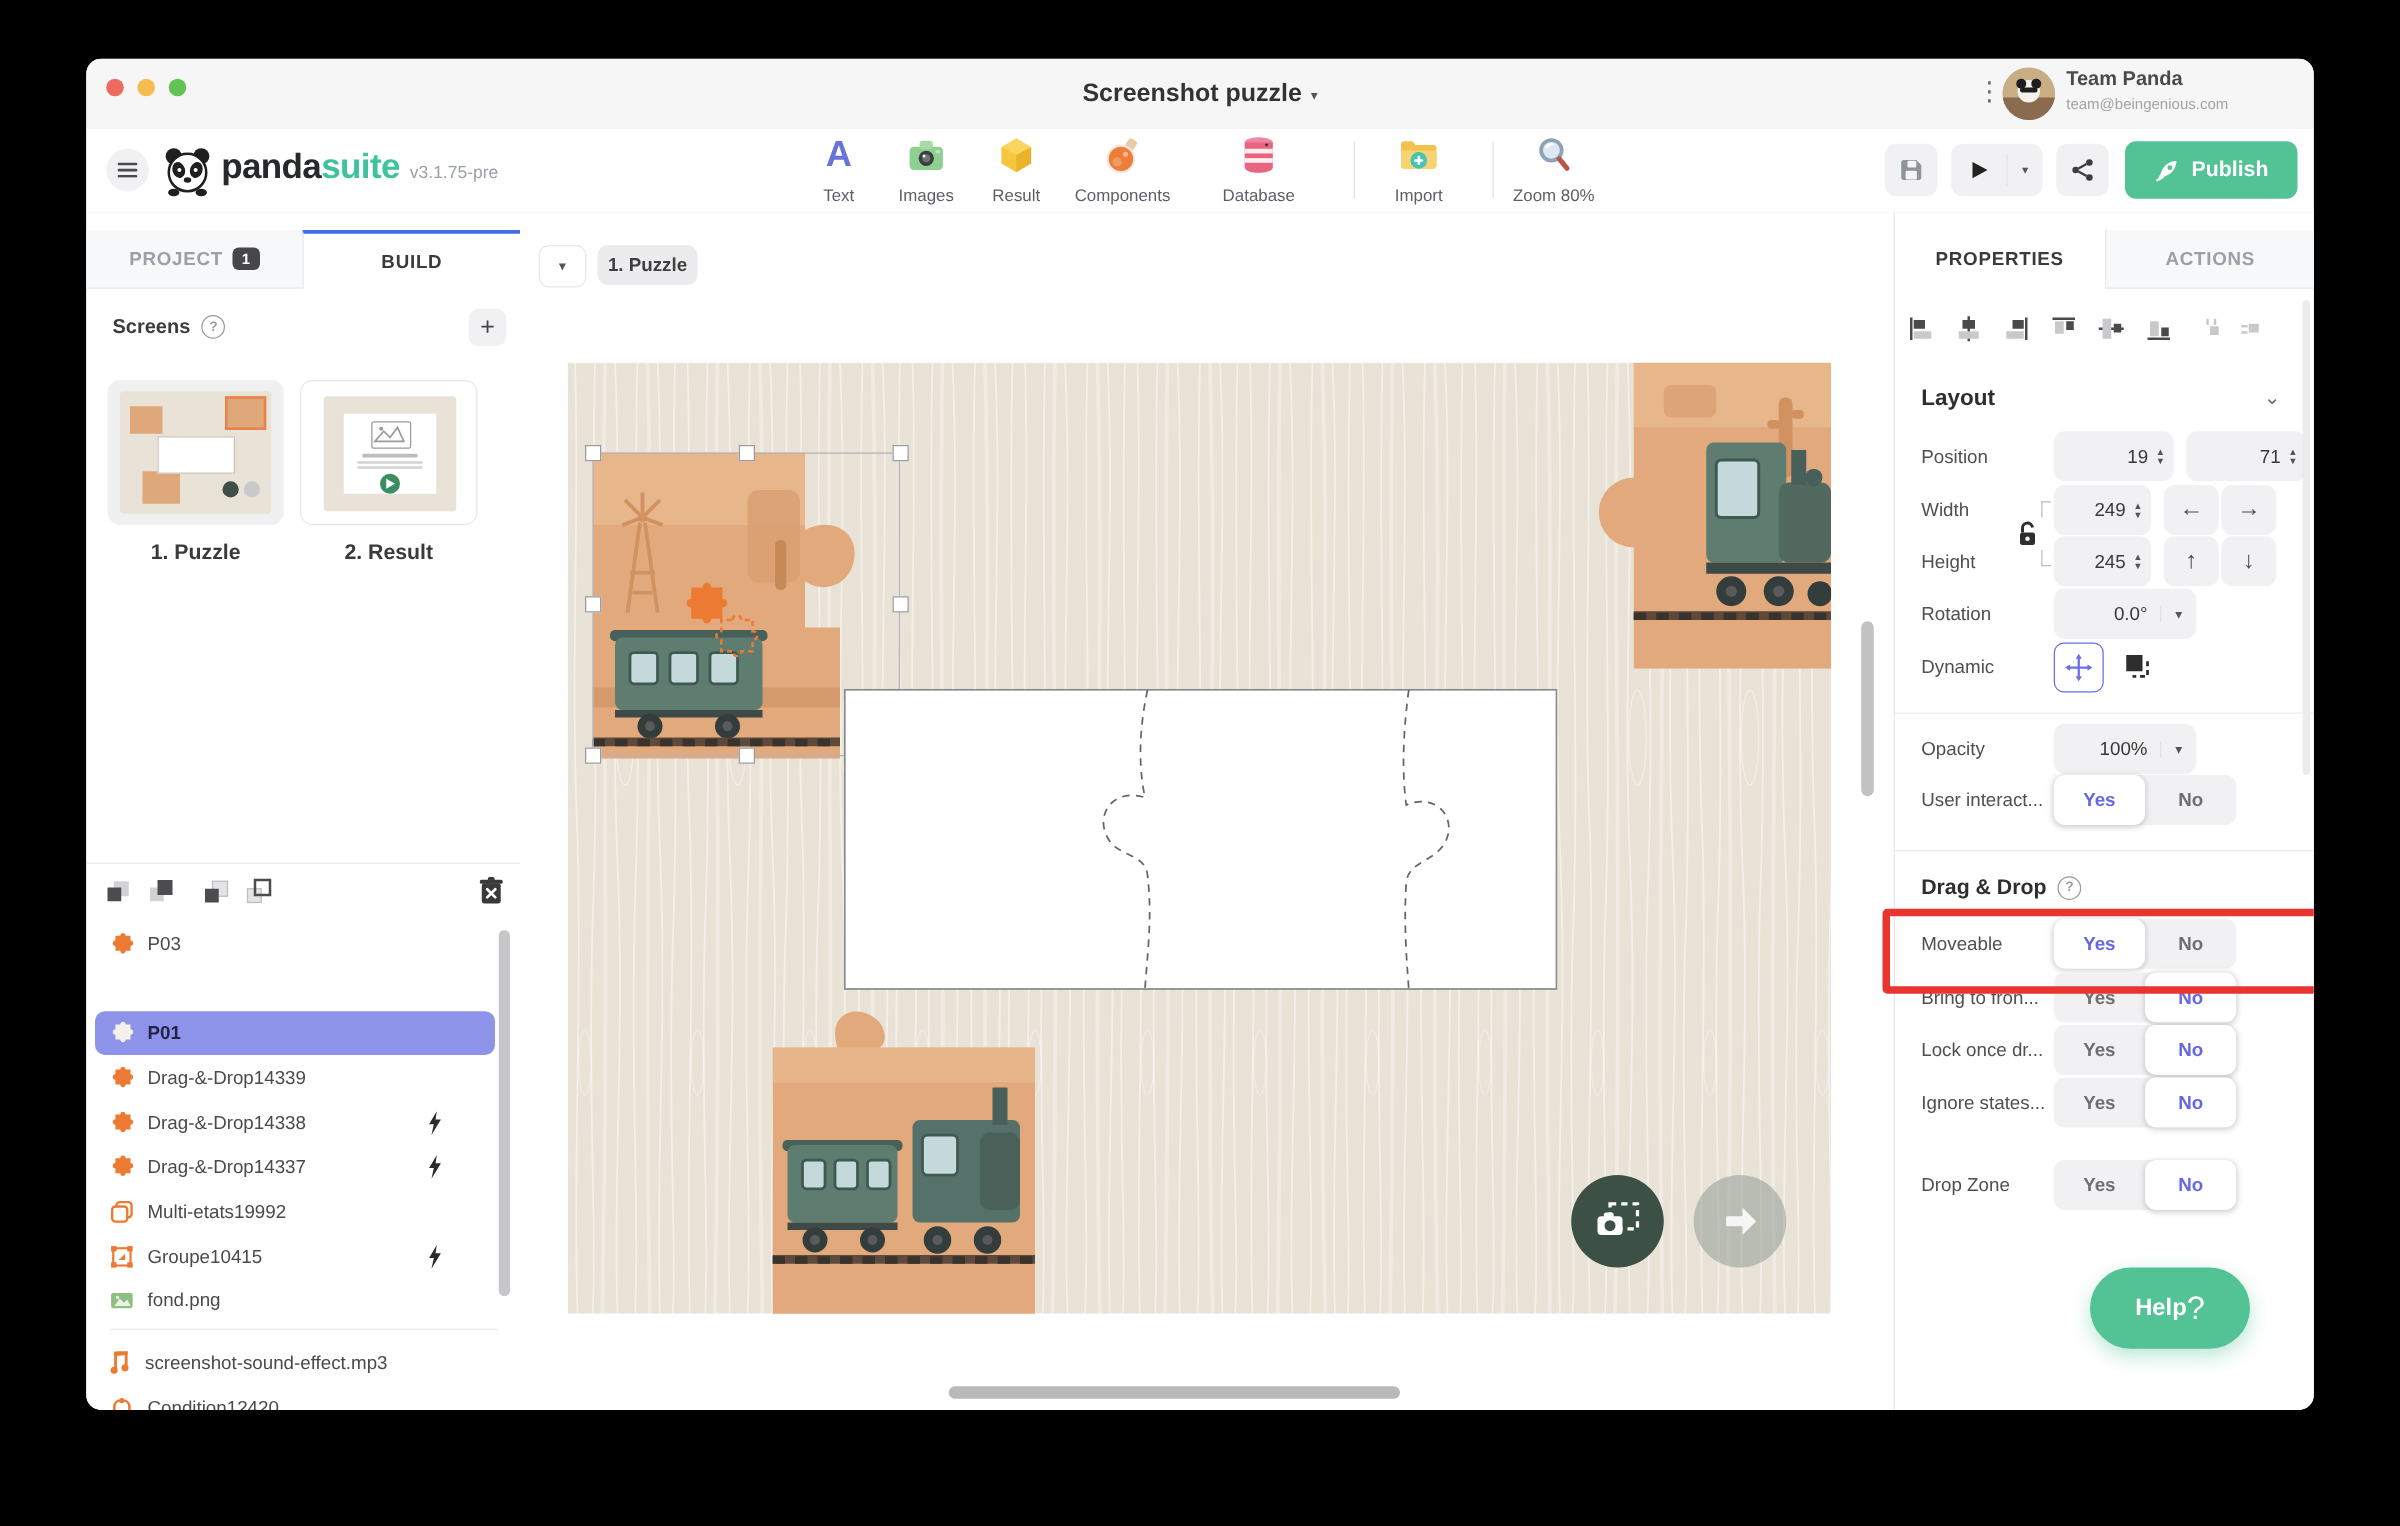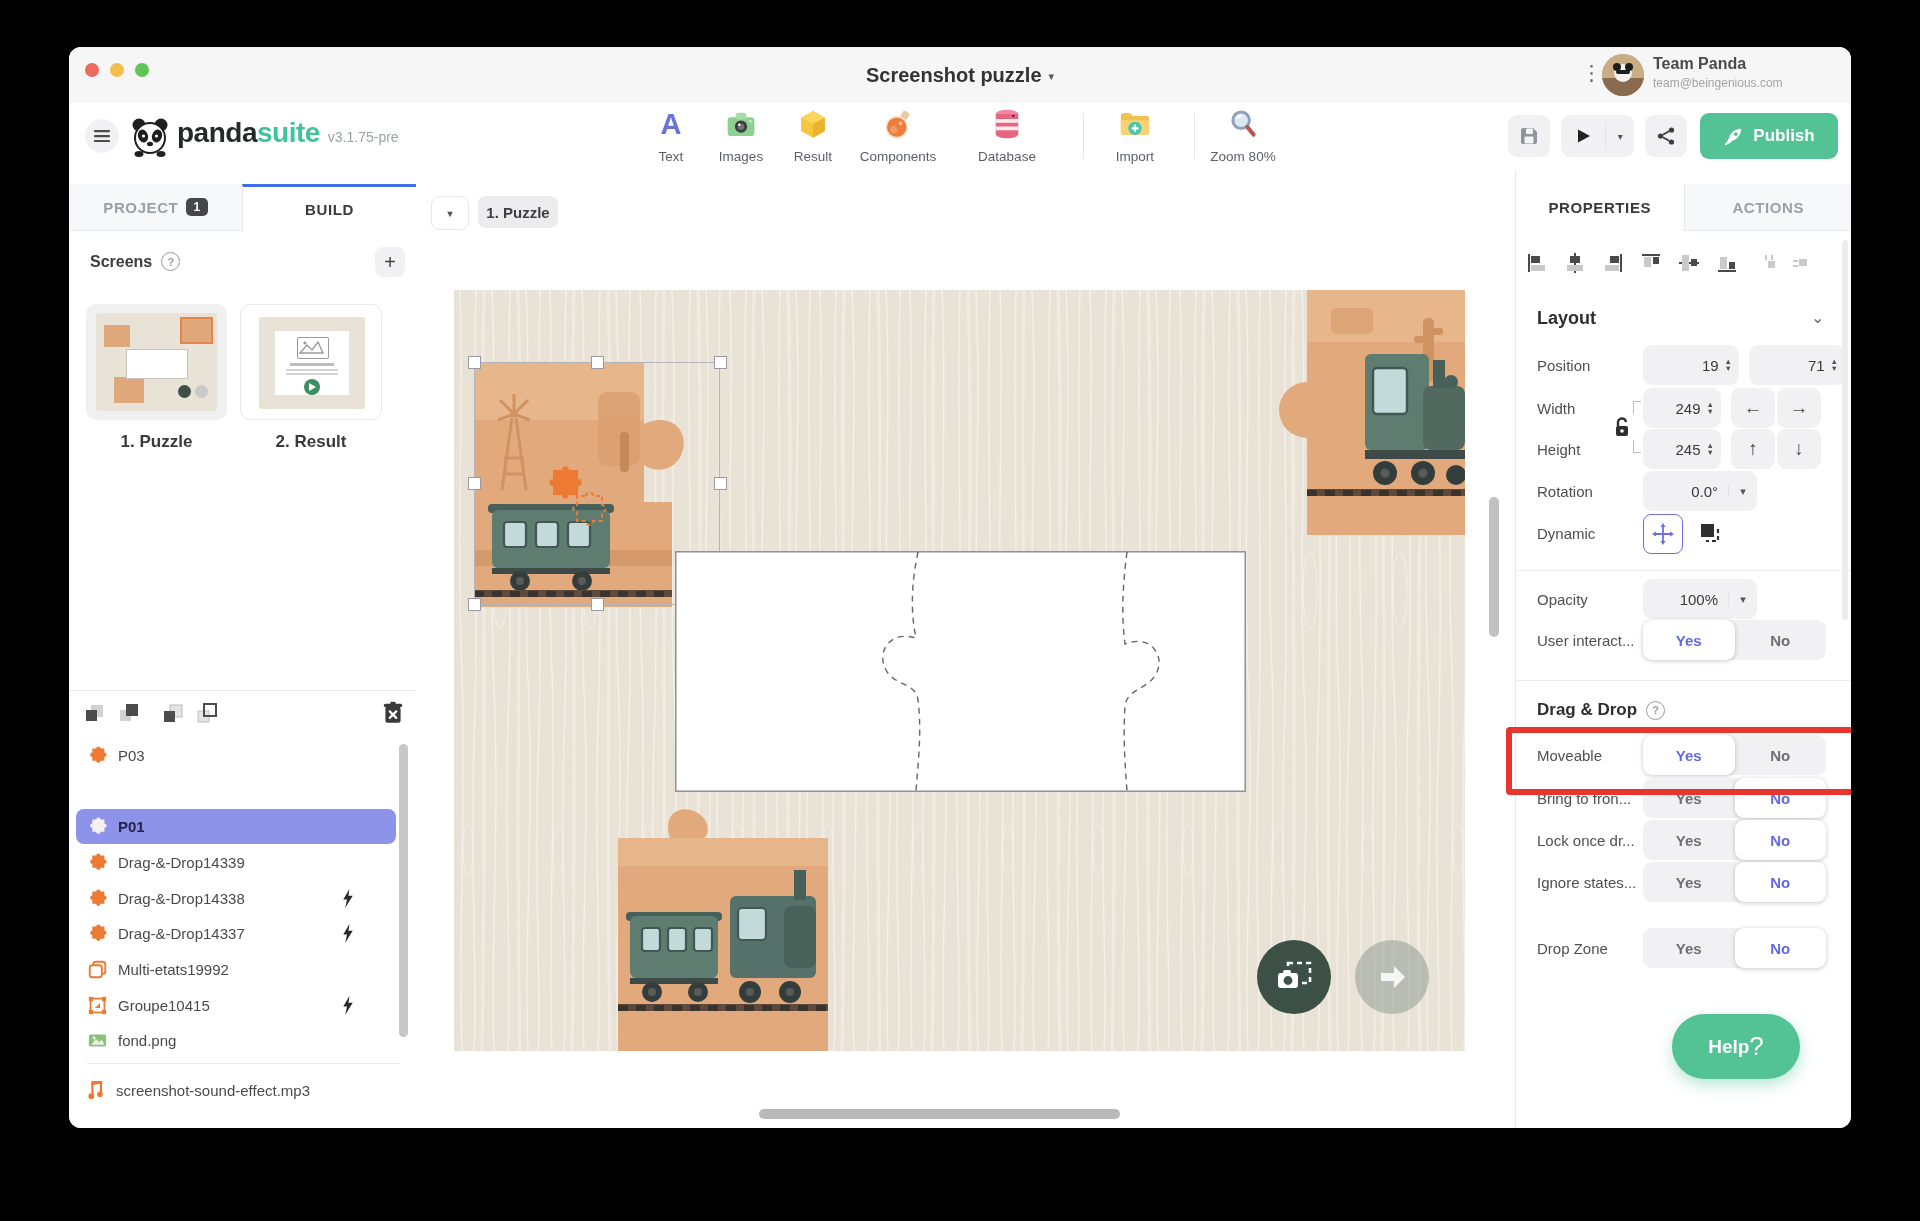--- a/index.html
+++ b/index.html
@@ -44,21 +44,21 @@
   .layer-row.sel .nm{color:#24244a;font-weight:700;}
   .bolt{position:absolute;right:42px;top:8px;}
   
   .plabel{position:absolute;left:21px;font-size:15px;color:#4f4f4f;}
   .numfield{position:absolute;height:40px;background:#f1f1f3;border-radius:9px;display:flex;align-items:center;justify-content:flex-end;gap:6px;padding-right:7px;box-sizing:border-box;font-size:15px;color:#3a3a3a;cursor:text;}
   .steppers{display:flex;flex-direction:column;line-height:7px;font-size:7.5px;color:#555;cursor:pointer;}
   .ddfield{position:absolute;height:40px;background:#f1f1f3;border-radius:9px;display:flex;align-items:center;box-sizing:border-box;font-size:15px;color:#3a3a3a;cursor:pointer;}
   .ddfield .val{flex:1;text-align:right;padding-right:10px;}
   .ddfield .car{width:28px;text-align:center;border-left:1px solid #e2e2e5;color:#555;font-size:11px;}
   .sqbtn{position:absolute;width:44px;height:40px;background:#f1f1f3;border-radius:9px;display:flex;align-items:center;justify-content:center;font-size:19px;color:#4a4a4a;cursor:pointer;}
-  .toggle{position:absolute;left:127px;width:183px;height:40px;background:#f1f1f3;border-radius:9px;display:flex;cursor:pointer;}
+  .toggle{position:absolute;left:127px;width:146px;height:40px;background:#f1f1f3;border-radius:9px;display:flex;cursor:pointer;}
   .toggle .seg{flex:1;display:flex;align-items:center;justify-content:center;font-size:15px;font-weight:700;color:#6e6e73;border-radius:9px;}
   .toggle .seg.on{background:#fff;box-shadow:0 1px 5px rgba(0,0,0,.22);color:#6468e4;}
   .hdr{position:absolute;left:21px;font-size:17px;font-weight:700;color:#2e2e30;display:flex;align-items:center;gap:9px;}
   .pdiv{position:absolute;left:0;width:336px;height:1px;background:#ededf0;}
   
   #canvas{left:347px;top:123px;width:1099px;height:958px;background:#fff;}
   .pillbtn{position:absolute;background:#ececee;border-radius:8px;display:flex;align-items:center;justify-content:center;font-size:15px;font-weight:700;color:#3f3f3f;cursor:pointer;}
   #artboard{left:38px;top:120px;width:1011px;height:761px;overflow:hidden;}
   .handle{position:absolute;width:13px;height:13px;background:#fff;border:1px solid #9a9aa0;box-sizing:border-box;}
   .scroll-h{position:absolute;background:#b9b9bb;border-radius:5px;cursor:pointer;}
@@ -363,20 +363,28 @@
     <div class="r" style="left:18px;top:893px;width:312px;height:1px;background:#e9e9ec;"></div>
     <div class="layer-row" style="top:903px;">
       <svg width="17" height="19" viewBox="0 0 18 20">
             <rect x="3.5" y="2" width="2.4" height="13" fill="#ec7a33"></rect>
             <rect x="12.5" y="0" width="2.4" height="13" fill="#ec7a33"></rect>
             <rect x="3.5" y="0.5" width="11.4" height="4" fill="#ec7a33" transform="skewY(-6)"></rect>
             <circle cx="3.5" cy="16" r="3" fill="#ec7a33"></circle>
             <circle cx="12.7" cy="14" r="3" fill="#ec7a33"></circle>
           </svg>
       <span class="nm">screenshot-sound-effect.mp3</span>
+    </div>
+    <div class="layer-row" style="top:939px;">
+      <svg width="19" height="19" viewBox="0 0 22 22">
+            <path d="M4,20 V10 C4,6 7,4 10,4" stroke="#ec7a33" stroke-width="2.4" fill="none"></path>
+            <path d="M18,20 V10 C18,6 15,4 12,4" stroke="#ec7a33" stroke-width="2.4" fill="none"></path>
+            <circle cx="11" cy="4" r="2.4" fill="#ec7a33"></circle>
+          </svg>
+      <span class="nm">Condition12420</span>
     </div>
     <div class="r scroll-h" style="left:330px;top:574px;width:9px;height:293px;background:#c7c7c9;"></div>
   </div>
 
   <div class="r" id="canvas">
     <div class="pillbtn" style="left:15px;top:26px;width:36px;height:32px;background:#fff;border:1px solid #e7e7ea;font-size:10px;color:#555;">▾</div>
     <div class="pillbtn" style="left:62px;top:26px;width:80px;height:32px;">1. Puzzle</div>
 
     <div class="r" id="artboard">
 

